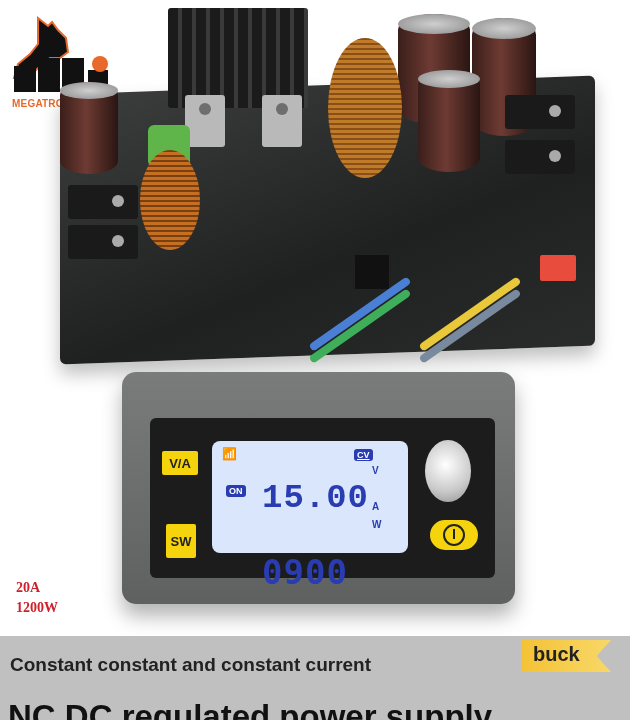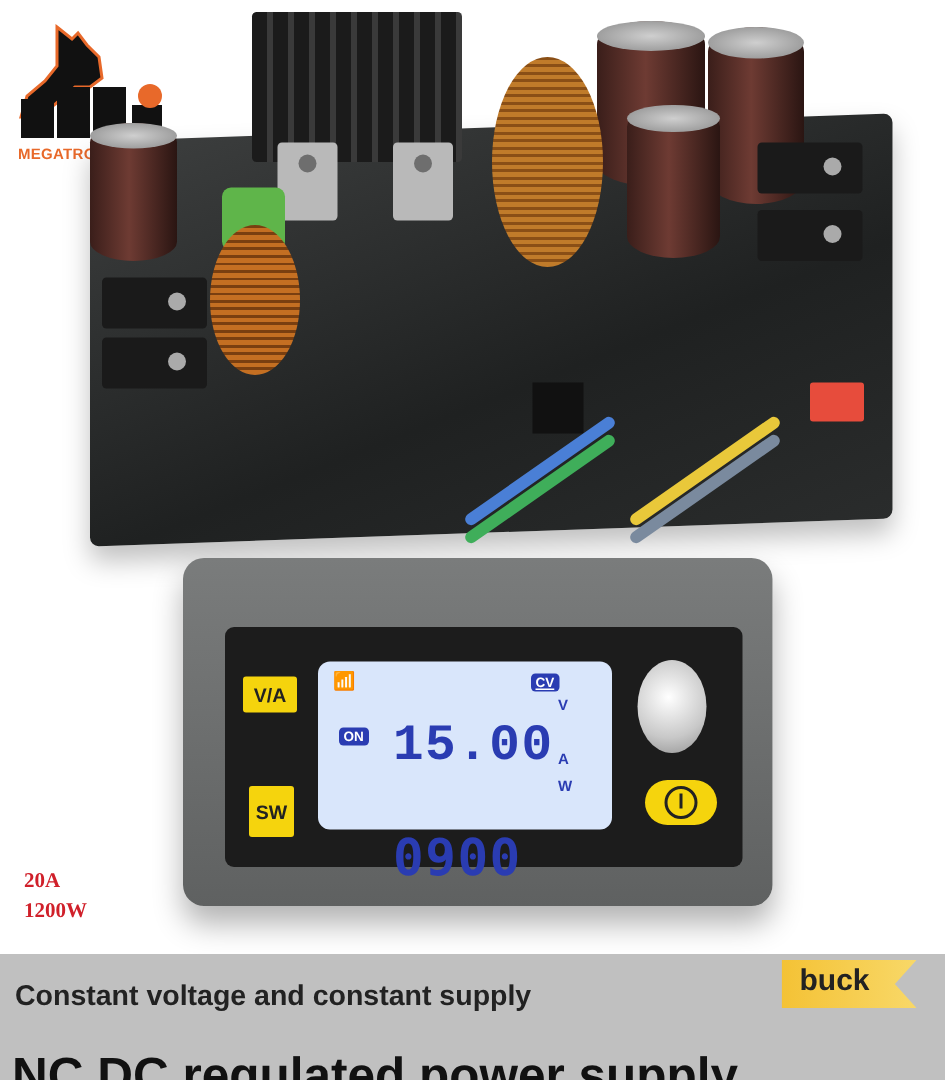--- a/index.html
+++ b/index.html
@@ -112,17 +112,17 @@
 <div class="abs power">
   <div class="power-ring"></div>
 </div>
 
 <div class="abs specs">
   <div>20A</div>
   <div>1200W</div>
 </div>
 
 <div class="abs banner"></div>
-<div class="abs sub">Constant voltage and constant supply</div>
+<div class="abs sub">Constant constant and constant current</div>
 <div class="abs main">NC DC regulated power supply</div>
 <div class="abs buck">
   <span>buck</span>
 </div>
 
 </body></html>

